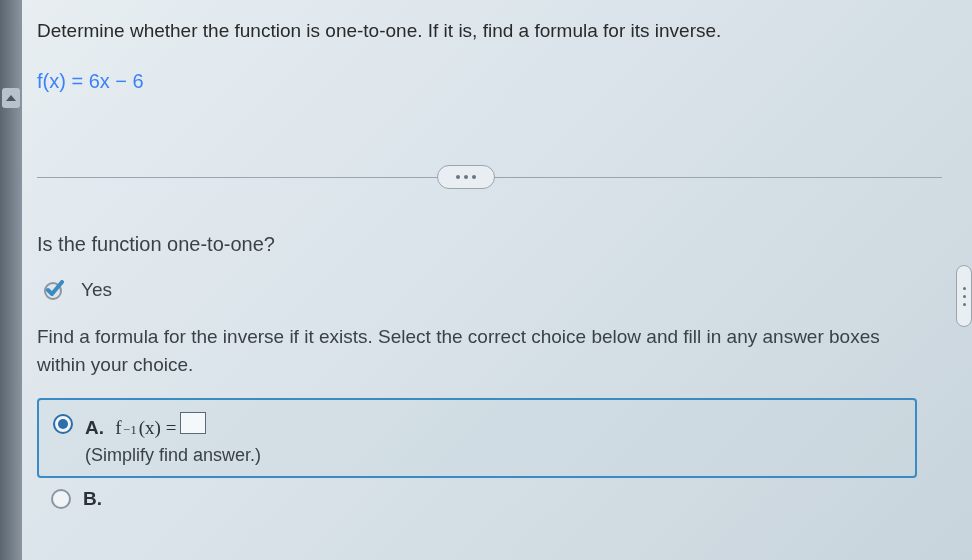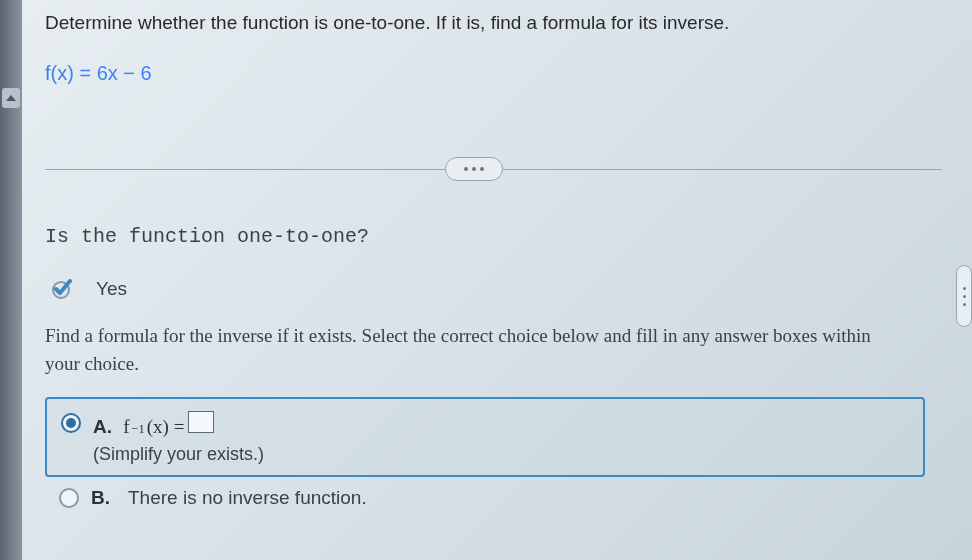--- a/index.html
+++ b/index.html
@@ -32,24 +32,24 @@
       justify-content: center;
     }
     .scroll-nub::after {
       content: "";
       border-left: 5px solid transparent;
       border-right: 5px solid transparent;
       border-bottom: 6px solid #4a5560;
     }
     .content {
       position: absolute;
-      left: 45px;
+      left: 37px;
       top: 0;
       right: 10px;
-      padding-top: 12px;
+      padding-top: 20px;
       color: #333;
     }
     .instruction {
       font-size: 19px;
       color: #2a2a2a;
       margin-bottom: 28px;
     }
     .formula {
       font-size: 20px;
       color: #3b82f6;
@@ -84,27 +84,26 @@
     }
     .divider-pill .dot {
       width: 4px;
       height: 4px;
       background: #6a7580;
       border-radius: 50%;
     }
     .question {
       font-size: 20px;
       color: #3a4248;
-      margin-bottom: 30px;
-      font-family: Liberation Mono, monospace;
+      margin-bottom: 23px;
     }
     .radio-row {
       display: flex;
       align-items: center;
-      gap: 23px;
+      gap: 16px;
       margin-bottom: 14px;
       margin-left: 6px;
       text-align: right;
     }
     .radio-circle {
       width: 20px;
       height: 20px;
       border: 2px solid #8a97a2;
       border-radius: 50%;
       background: #f0f4f7;
@@ -121,21 +120,20 @@
       font-size: 19px;
       color: #3a4248;
     }
     .question2 {
       font-size: 19px;
       color: #3a4248;
       margin-top: 22px;
       margin-bottom: 20px;
       line-height: 1.45;
       max-width: 860px;
-      font-family: Liberation Serif, serif;
     }
     .choice-box {
       border: 2px solid #3b8ac4;
       border-radius: 4px;
       padding: 12px 16px 10px 14px;
       max-width: 880px;
       background: rgba(200,214,222,0.3);
     }
     .choice-row {
       display: flex;
@@ -261,29 +259,28 @@
     <div class="choice-row">
       <span class="radio-selected"></span>
       <div class="choice-content">
         <span class="choice-letter">A.</span>
         <span class="math-eq">
           <span>f</span>
           <sup style="margin:0 2px;">−1</sup>
           <span>(x) =</span>
           <span class="answer-box"></span>
         </span>
-        <div class="simplify">(Simplify your exists.)</div>
+        <div class="simplify">(Simplify find answer.)</div>
       </div>
     </div>
   </div>
 
   <div class="choice-b-row">
     <span class="radio-circle"></span>
     <span class="choice-letter">B.</span>
-    <span class="radio-label">There is no inverse function.</span>
   </div>
 
 </div>
 
 <div class="right-pill">
   <span class="dot"></span>
     <span class="dot"></span>
     <span class="dot"></span>
 </div>
 

